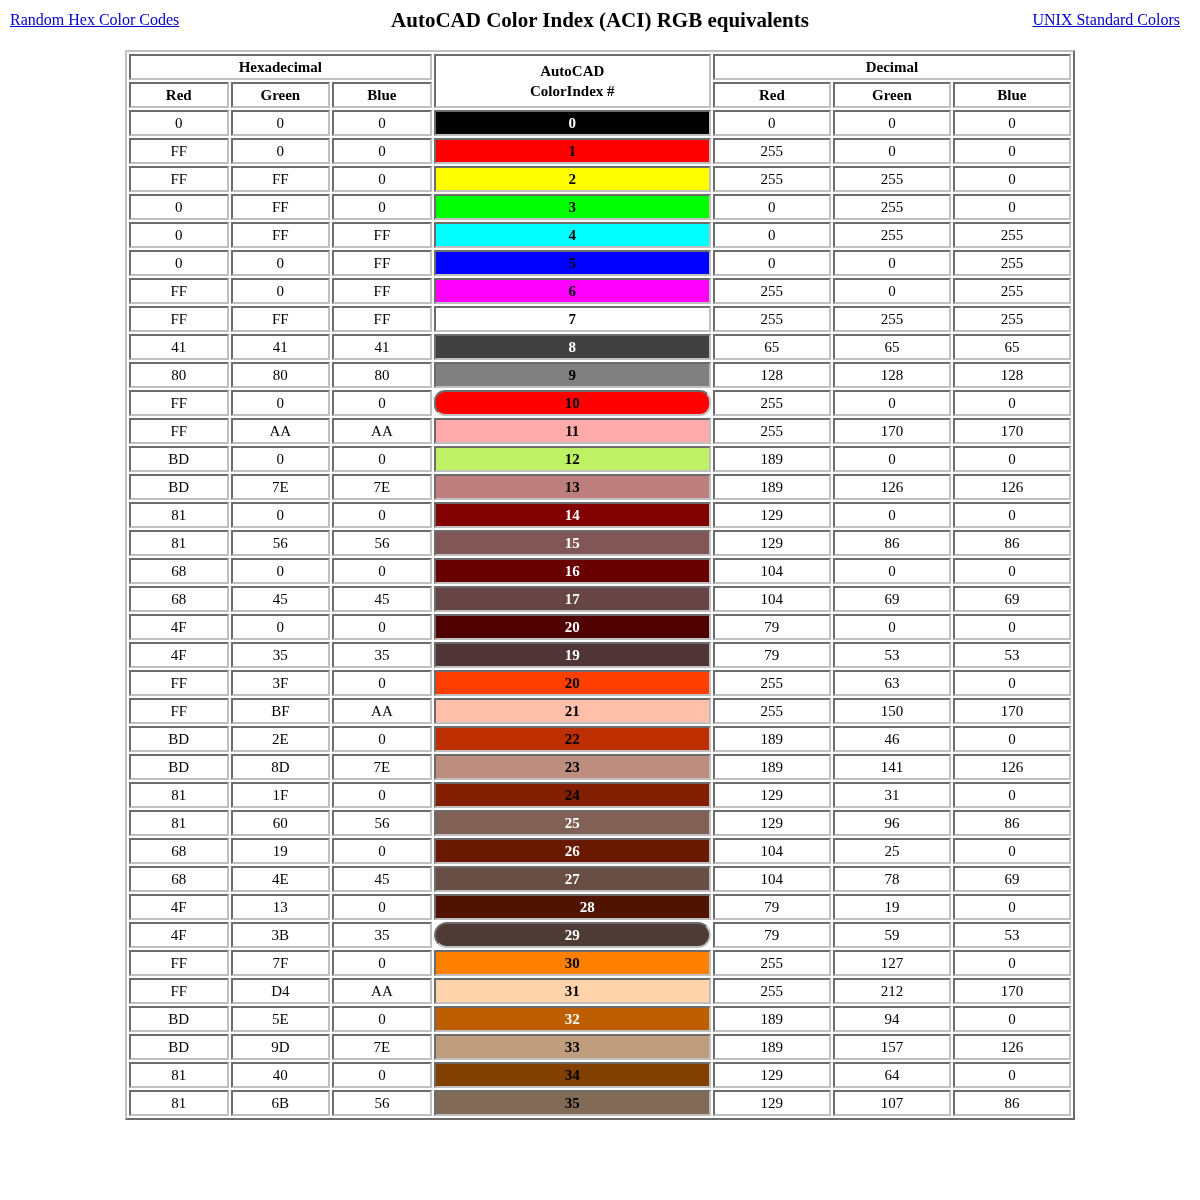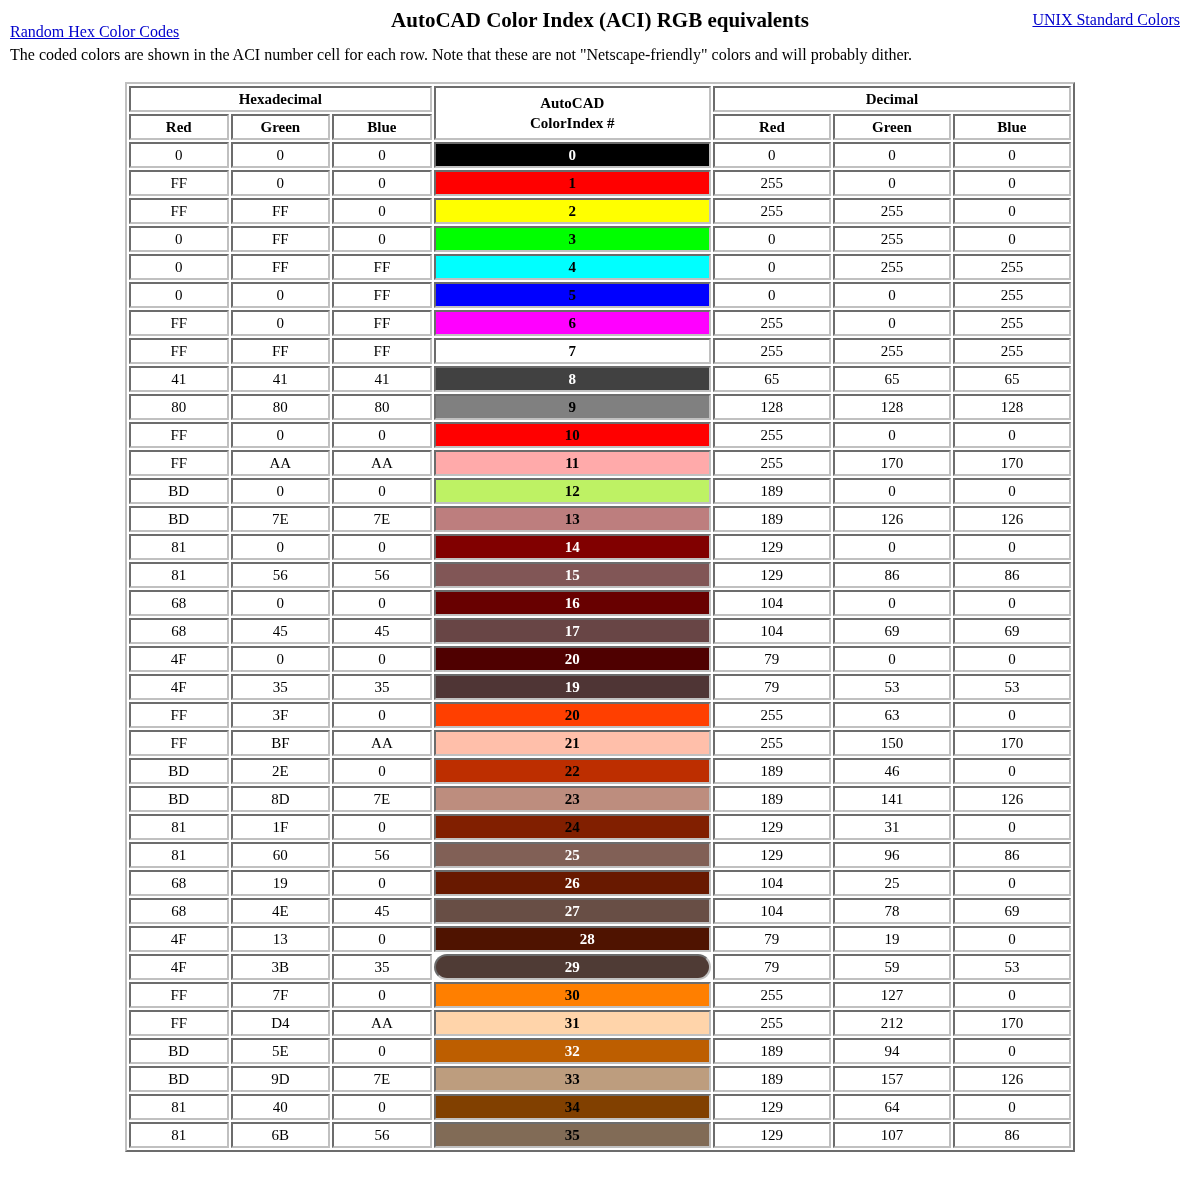--- a/index.html
+++ b/index.html
@@ -21,21 +21,21 @@
     width: 1200px;
   }
   .topbar {
     position: relative;
     height: 24px;
     line-height: 24px;
   }
   .topbar .left-link {
     position: absolute;
     left: 0;
-    top: 12px;
+    top: 0;
   }
   .topbar .right-link {
     position: absolute;
     right: 10px;
     top: 0;
   }
   .topbar .center-title {
     text-align: center;
     font-weight: bold;
     font-size: 21px;
@@ -94,21 +94,20 @@
 
 <div class="page">
 
   <div class="topbar">
     <a class="wlink left-link" href="#">Random Hex Color Codes</a>
     <div class="center-title">AutoCAD Color Index (ACI) RGB equivalents</div>
     <a class="wlink right-link" href="#">UNIX Standard Colors</a>
   </div>
 
 
-  <p class="para">The coded colors are shown in the ACI number cell for each row. Note that these are not "Netscape-friendly" colors and will probably dither.</p>
 
   <div class="table-wrap">
     <table class="aci">
       <colgroup>
         <col class="c-hex">
           <col class="c-hex">
           <col class="c-hex">
         <col class="c-aci">
         <col class="c-dec">
           <col class="c-dec">
@@ -220,21 +219,21 @@
             <td>80</td>
             <td class="swatch" style="background: rgb(128, 128, 128); color: rgb(0, 0, 0);">9</td>
             <td>128</td>
             <td>128</td>
             <td>128</td>
           </tr>
           <tr>
             <td>FF</td>
             <td>0</td>
             <td>0</td>
-            <td class="swatch" style="background: rgb(255, 0, 0); color: rgb(0, 0, 0);">10</td>
+            <td class="swatch" style="background: rgb(255, 0, 0); color: rgb(0, 0, 0); border-radius: 11px;">10</td>
             <td>255</td>
             <td>0</td>
             <td>0</td>
           </tr>
           <tr>
             <td>FF</td>
             <td>AA</td>
             <td>AA</td>
             <td class="swatch" style="background: rgb(255, 170, 170); color: rgb(0, 0, 0);">11</td>
             <td>255</td>

